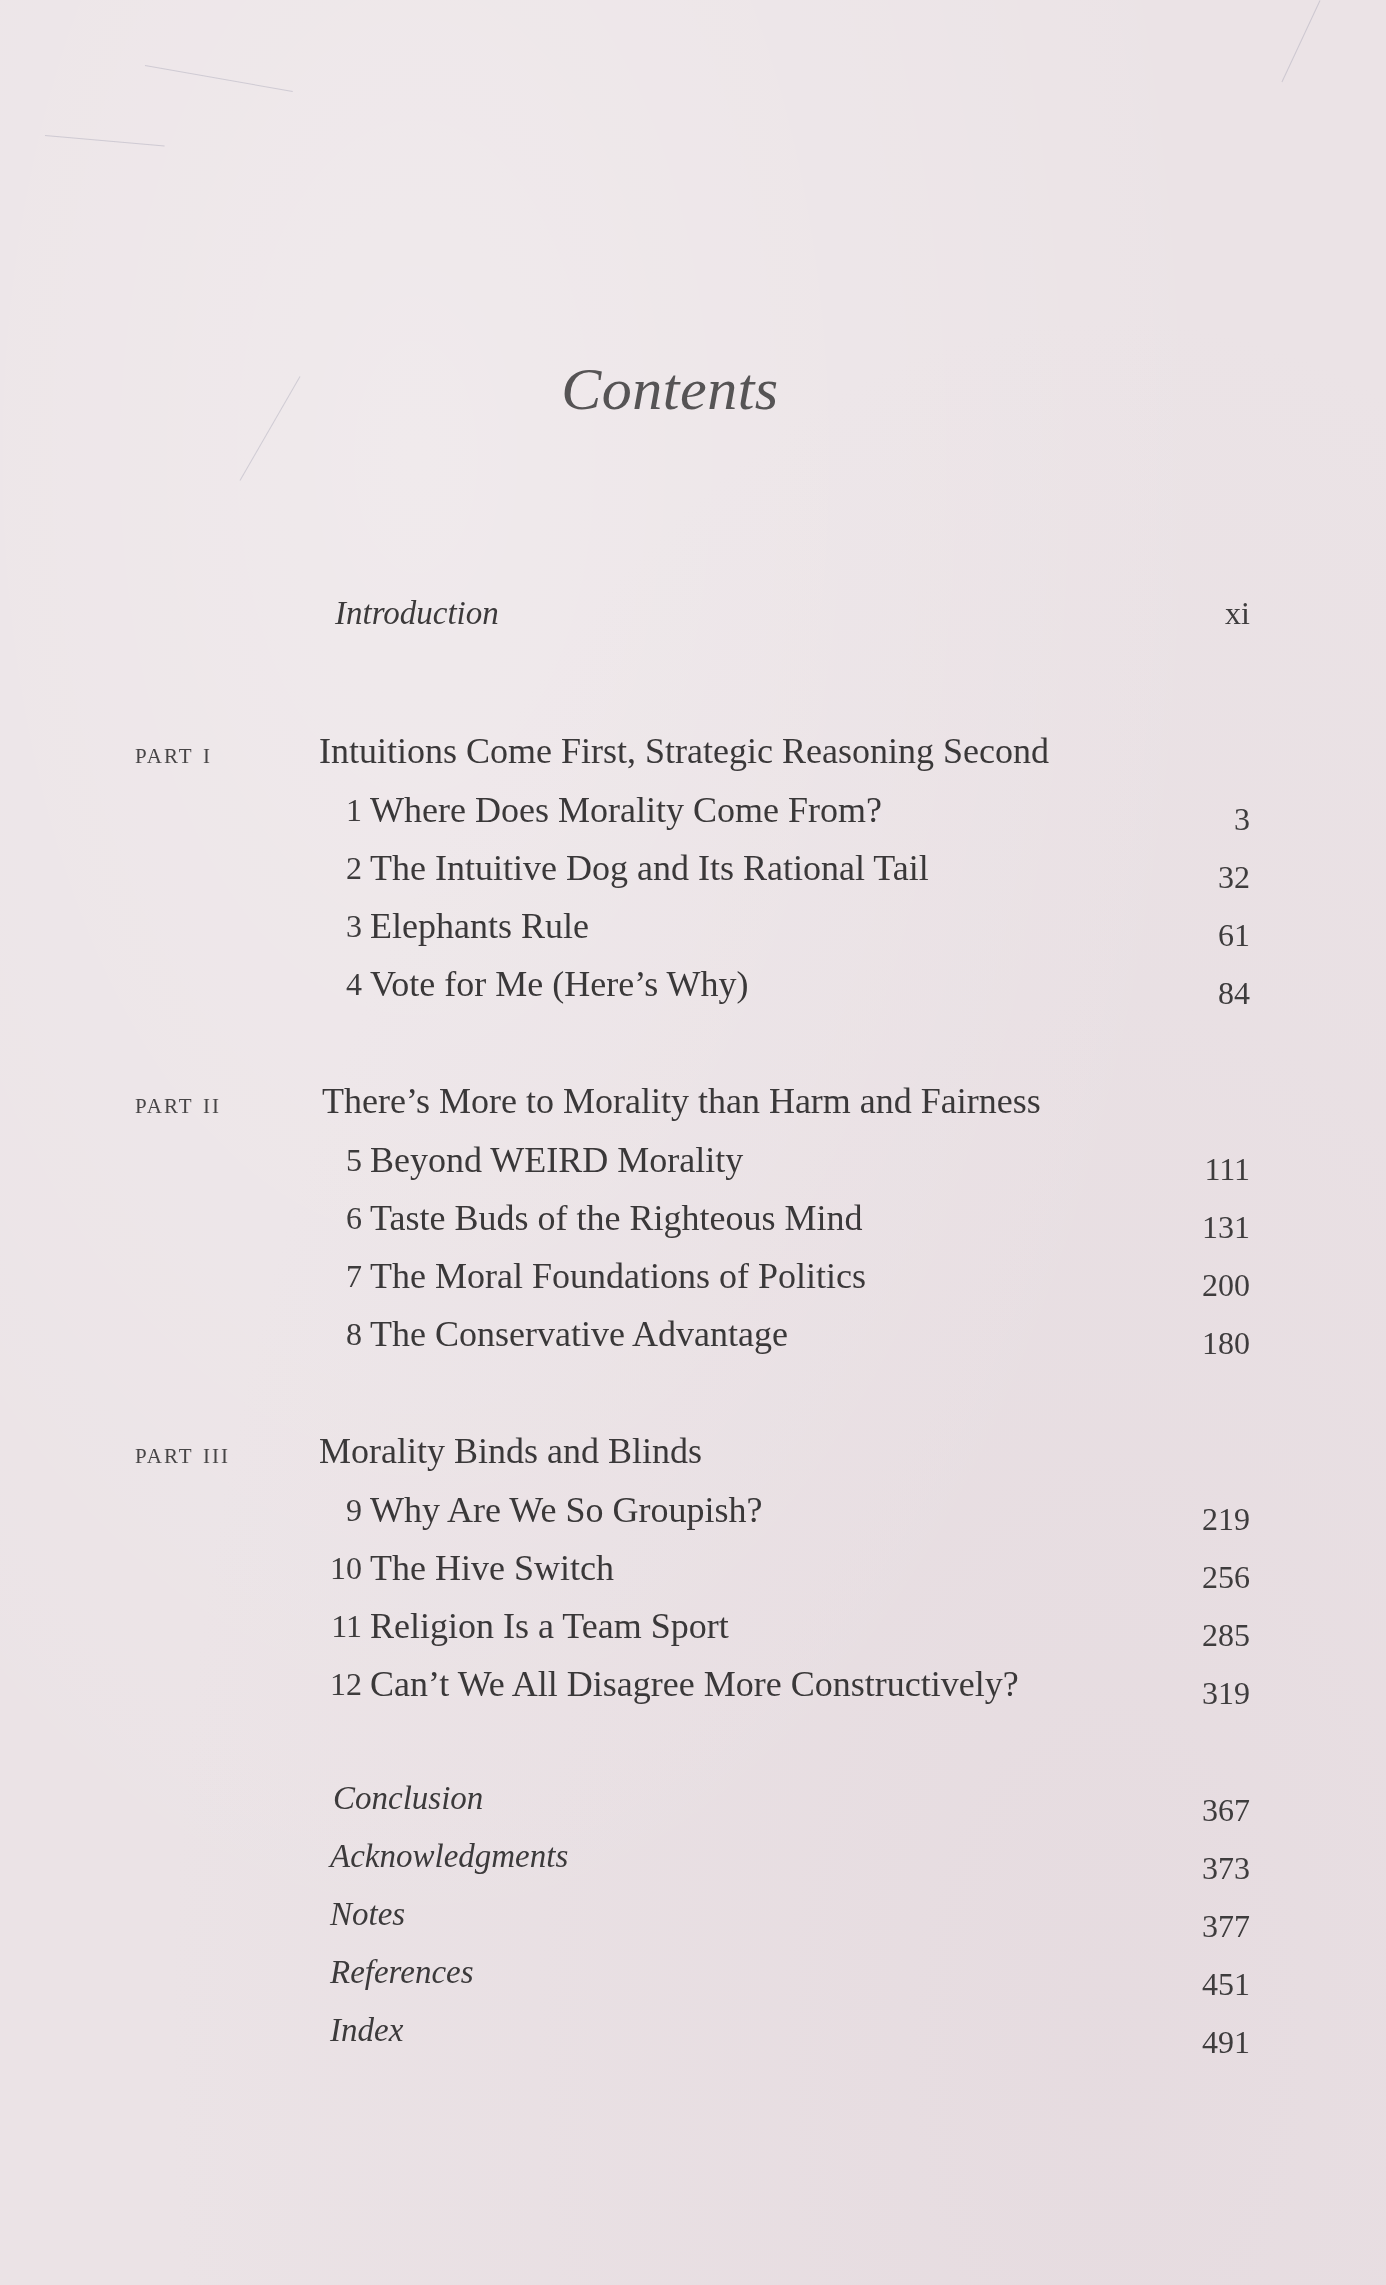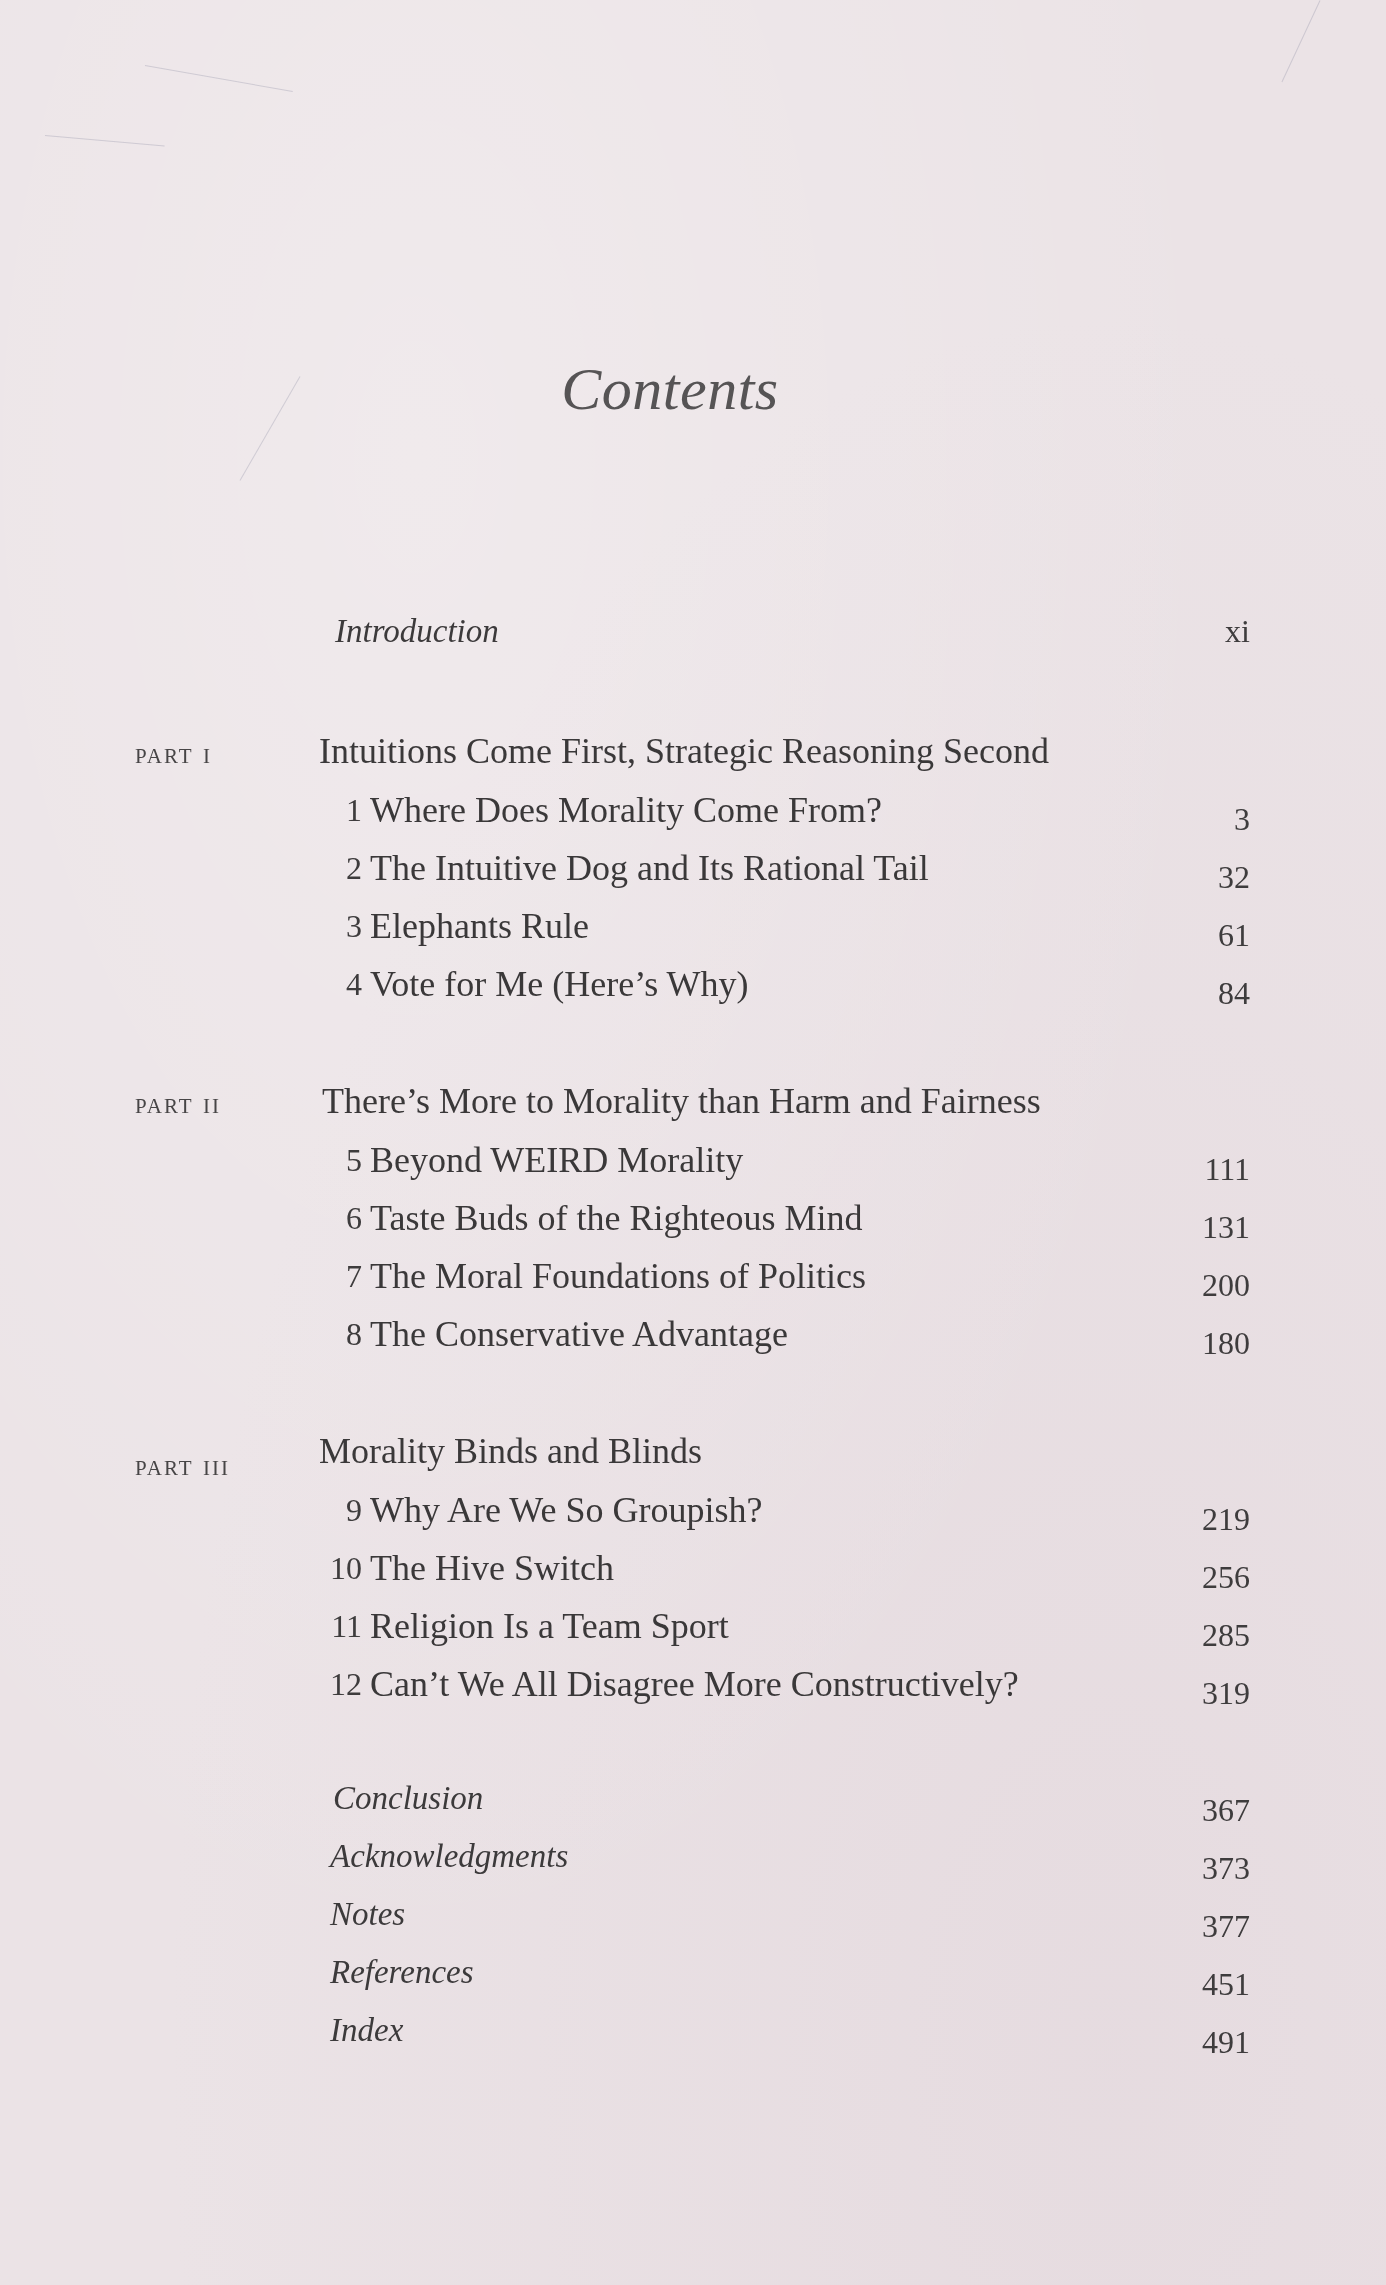--- a/index.html
+++ b/index.html
@@ -97,21 +97,21 @@
 
 <div class="page">
 
   <div class="scratch" style="left:145px;top:65px;width:150px;transform:rotate(10deg);"></div>
   <div class="scratch" style="left:45px;top:135px;width:120px;transform:rotate(5deg);"></div>
   <div class="scratch" style="left:240px;top:480px;width:120px;transform:rotate(-60deg);"></div>
   <div class="scratch" style="left:1320px;top:0px;width:90px;transform:rotate(115deg);"></div>
 
   <div class="title">Contents</div>
 
-  <div class="row" style="top:613px;">
+  <div class="row" style="top:595px;">
     <span class="matter-title">Introduction</span>
     <span class="page-num">xi</span>
   </div>
 
   <div class="row" style="top:730px;font-family:Liberation Serif, serif;">
     <span class="part-label" style="top:6px;">PART I</span>
     <span class="part-title">Intuitions Come First, Strategic Reasoning Second</span>
   </div>
   <div class="row" style="top:789px;">
     <span class="ch-num" style="left:322px;top:3px;">1</span>
@@ -153,21 +153,21 @@
     <span class="ch-title">The Moral Foundations of Politics</span>
     <span class="page-num" style="top:12px;">200</span>
   </div>
   <div class="row" style="top:1313px;">
     <span class="ch-num" style="left:322px;top:3px;">8</span>
     <span class="ch-title">The Conservative Advantage</span>
     <span class="page-num" style="top:12px;">180</span>
   </div>
 
   <div class="row" style="top:1430px;">
-    <span class="part-label" style="top:6px;margin-top:12px;">PART III</span>
+    <span class="part-label" style="top:6px;">PART III</span>
     <span class="part-title">Morality Binds and Blinds</span>
   </div>
   <div class="row" style="top:1489px;">
     <span class="ch-num" style="left:322px;top:3px;">9</span>
     <span class="ch-title">Why Are We So Groupish?</span>
     <span class="page-num" style="top:12px;">219</span>
   </div>
   <div class="row" style="top:1547px;">
     <span class="ch-num" style="left:322px;top:3px;">10</span>
     <span class="ch-title">The Hive Switch</span>

